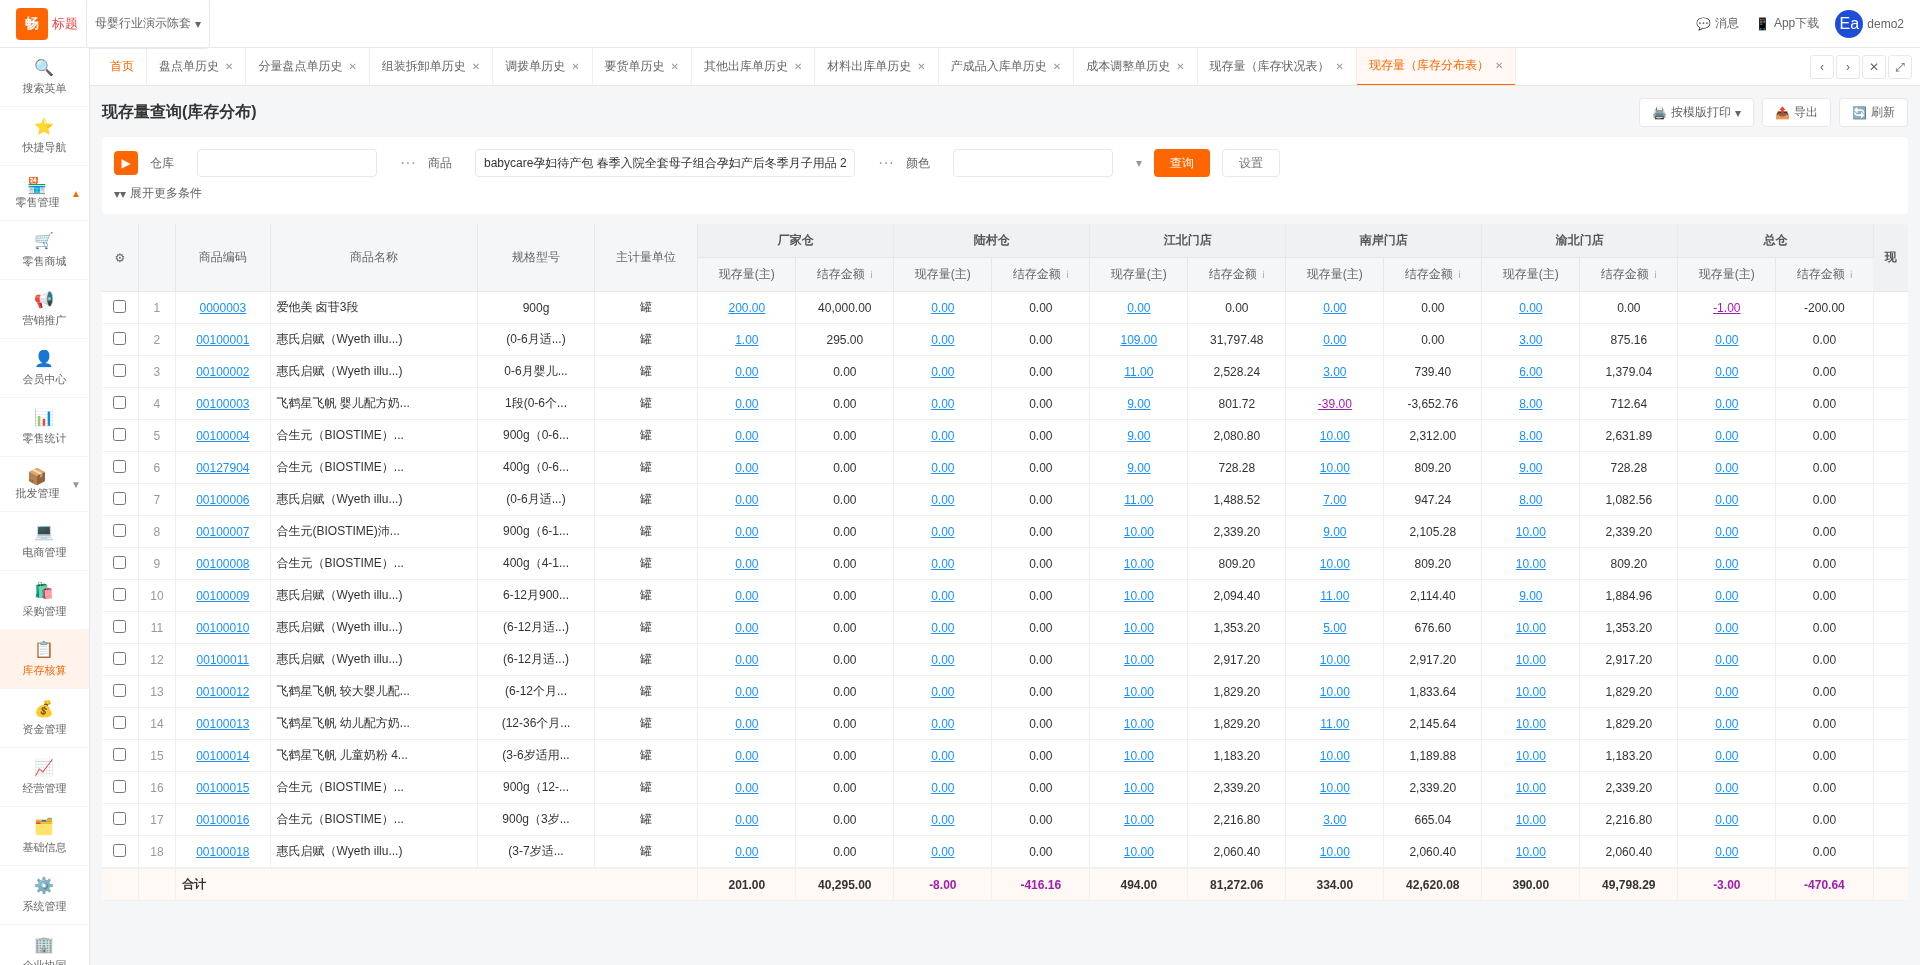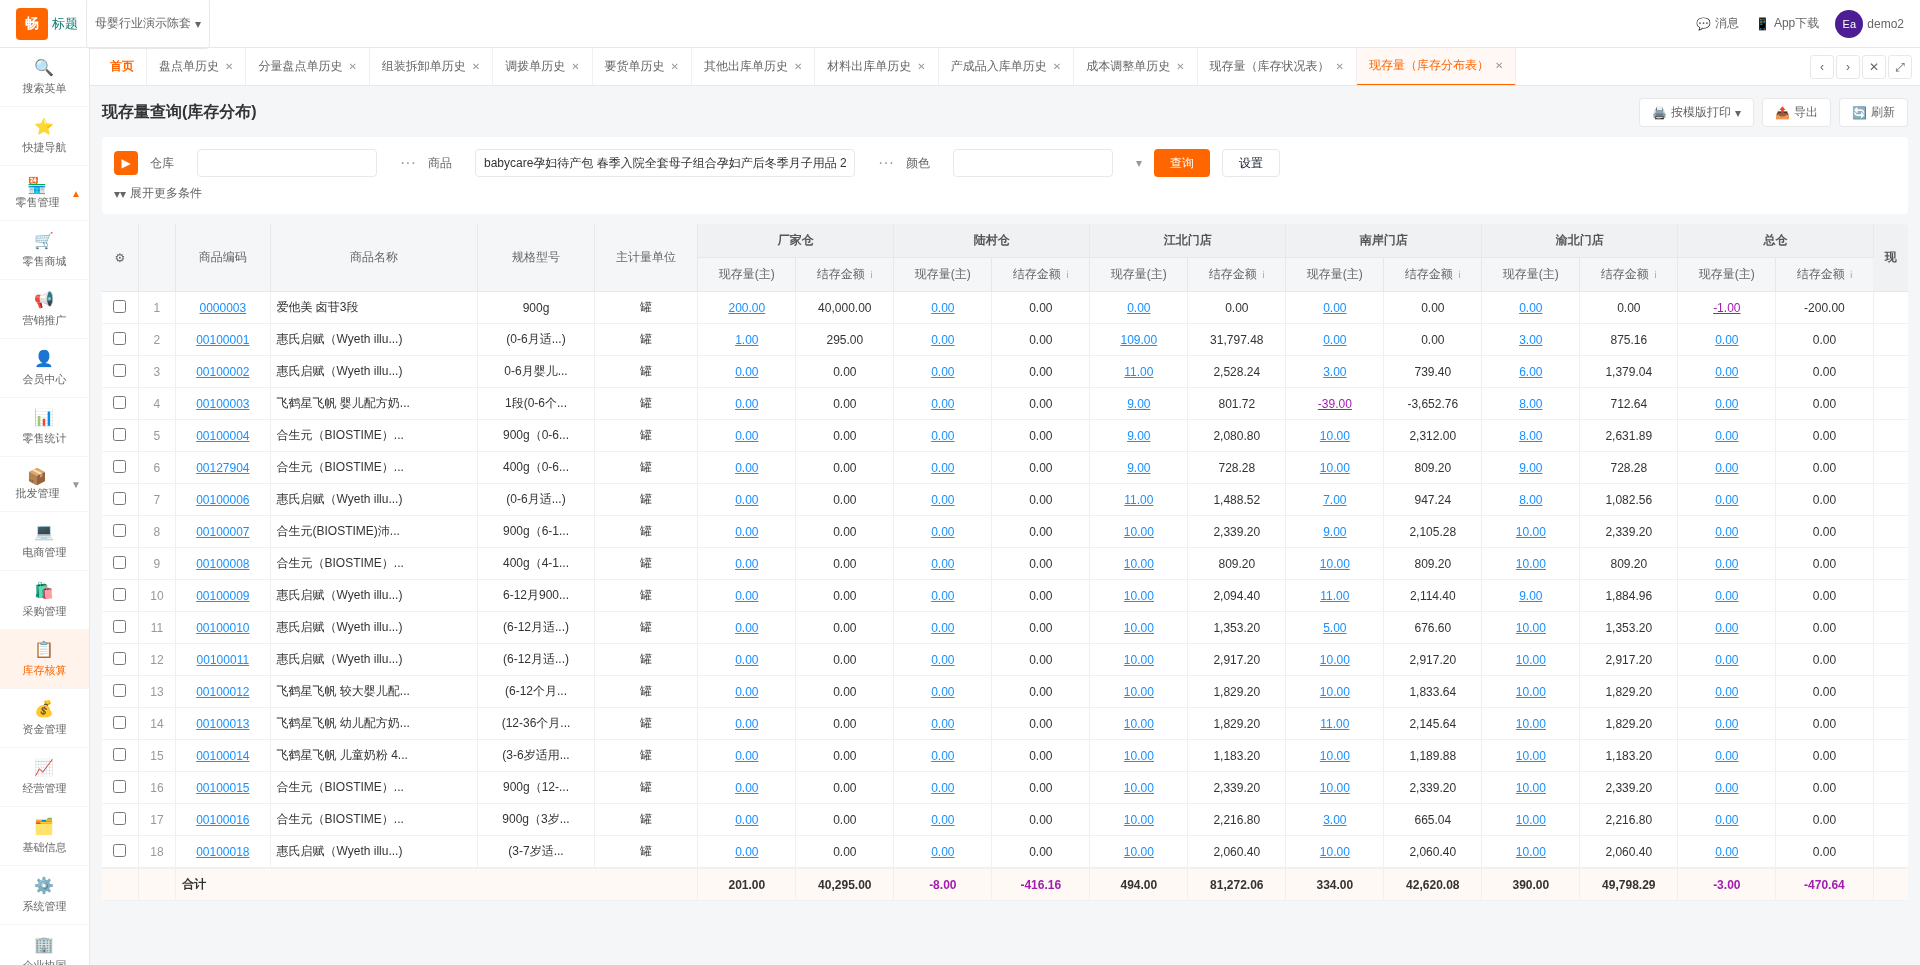--- a/index.html
+++ b/index.html
@@ -14,25 +14,25 @@
       justify-content: space-between;
       padding: 0 16px;
       border-bottom: 1px solid #e8e8e8;
       position: fixed;
       top: 0; left: 0; right: 0;
       z-index: 100;
     }
     .top-bar-left { display: flex; align-items: center; gap: 8px; }
     .logo-area { display: flex; align-items: center; gap: 4px; }
     .logo-icon { width: 32px; height: 32px; background: #ff6600; border-radius: 4px; display: flex; align-items: center; justify-content: center; color: #fff; font-size: 14px; font-weight: bold; }
-    .logo-text { font-size: 13px; color: #0f766e; }
+    .logo-text { font-size: 13px; color: #ef4444; }
     .store-selector { display: flex; align-items: center; gap: 4px; color: #666; font-size: 12px; cursor: pointer; padding: 16px 8px; border: 1px solid #e8e8e8; border-radius: 4px; }
     .top-bar-right { display: flex; align-items: center; gap: 16px; }
     .top-bar-action { display: flex; align-items: center; gap: 4px; color: #666; font-size: 12px; cursor: pointer; }
-    .avatar { width: 28px; height: 28px; border-radius: 50%; background: #4c1d95; display: flex; align-items: center; justify-content: center; color: #fff; font-size: 11px; }
+    .avatar { width: 28px; height: 28px; border-radius: 50%; background: #1d4ed8; display: flex; align-items: center; justify-content: center; color: #fff; font-size: 16px; }
 
     
     .nav-tabs {
       height: 38px;
       background: #fff;
       display: flex;
       align-items: center;
       padding: 0 8px;
       border-bottom: 1px solid #e8e8e8;
       position: fixed;
@@ -45,21 +45,21 @@
       align-items: center;
       gap: 4px;
       padding: 6px 12px;
       font-size: 12px;
       color: #666;
       cursor: pointer;
       white-space: nowrap;
       border-right: 1px solid #f0f0f0;
       height: 38px;
     }
-    .nav-tab.home { color: #ff6600; font-weight: 700; }
+    .nav-tab.home { color: #ff6600; font-weight: 400; }
     .nav-tab.active { color: #ff6600; background: #fff8f5; border-bottom: 2px solid #ff6600; }
     .nav-tab-close { color: #999; font-size: 10px; cursor: pointer; margin-left: 2px; }
     .nav-arrows { display: flex; gap: 2px; margin-left: auto; }
     .nav-arrow { width: 24px; height: 24px; border: 1px solid #e8e8e8; border-radius: 3px; display: flex; align-items: center; justify-content: center; cursor: pointer; color: #666; }
 
     
     .sidebar {
       position: fixed;
       top: 48px;
       left: 0;
@@ -126,21 +126,21 @@
     .filter-input {
       height: 28px; border: 1px solid #e8e8e8; border-radius: 4px; padding: 0 8px;
       font-size: 12px; color: #333; outline: none; background: #fff;
     }
     .filter-input.medium { width: 180px; }
     .filter-btn {
       height: 28px; padding: 0 16px; border-radius: 4px; font-size: 12px;
       cursor: pointer; border: none; display: flex; align-items: center; gap: 4px;
     }
     .filter-btn.primary { background: #ff6600; color: #fff; }
-    .filter-btn.secondary { background: #fff; border: 1px solid #e8e8e8; color: #0f172a; }
+    .filter-btn.secondary { background: #fff; border: 1px solid #e8e8e8; color: #737373; }
     .expand-btn {
       display: flex; align-items: center; gap: 4px; color: #666; font-size: 12px;
       cursor: pointer; margin-top: 8px;
     }
     .orange-arrow-btn {
       width: 24px; height: 24px; background: #ff6600; border-radius: 4px;
       display: flex; align-items: center; justify-content: center; color: #fff; cursor: pointer;
     }
     .dots-btn { color: #999; font-size: 16px; cursor: pointer; }
 

